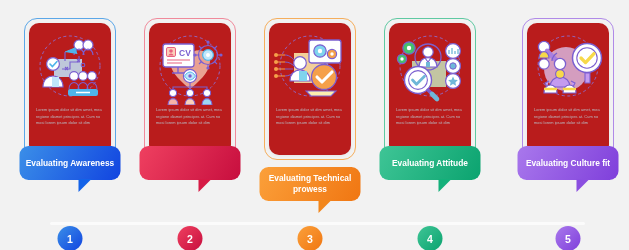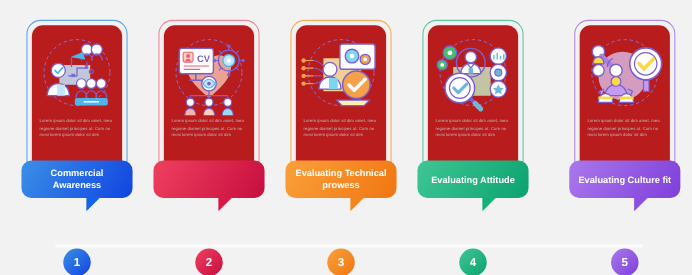--- a/index.html
+++ b/index.html
@@ -119,21 +119,21 @@
           <circle cx="51" cy="45" r="4.4" fill="#fff" stroke="#7b5fd0" stroke-width="1.1"></circle>
           <circle cx="60" cy="45" r="4.4" fill="#fff" stroke="#7b5fd0" stroke-width="1.1"></circle>
           <path d="M37 58c0-4 2.4-6.5 5-6.5s5 2.5 5 6.5M46 58c0-4 2.4-6.5 5-6.5s5 2.5 5 6.5M55 58c0-4 2.4-6.5 5-6.5s5 2.5 5 6.5" fill="none" stroke="#7b5fd0" stroke-width="1.1"></path>
           <rect x="36" y="58" width="30" height="7" rx="2" fill="#4fb4ea"></rect>
           <path d="M44 61.5h14" stroke="#fff" stroke-width="1.4"></path>
         </svg>
         <div class="body-copy">Lorem ipsum dolor sit dim amet, mea regione diamet principes at. Cum no mosi lorem ipsum dolor sit dim</div>
       </div>
     </div>
     <div class="bubble" style="background:linear-gradient(120deg,var(--g1),var(--g2));">
-      <span>Commercial Awareness</span>
+      <span>Evaluating Awareness</span>
       <span class="tail"></span>
     </div>
     <div class="badge" style="background:linear-gradient(135deg,var(--g1),var(--g2));">
       <span>1</span>
     </div>
   </div>
 
   <div class="step s2">
     <div class="card">
       <div class="card-inner">
@@ -198,21 +198,21 @@
           <circle cx="4" cy="38" r="2" fill="#f5a04a"></circle>
             <circle cx="4" cy="45" r="2" fill="#f5a04a"></circle>
           <path d="M13 24c5 0 8 4 10 6M13 31c4 0 7 2 9 4M13 38h8M13 45c4 0 7-2 9-4" fill="none" stroke="#7b5fd0" stroke-width="1"></path>
           <circle cx="52" cy="46" r="12.5" fill="#f5a04a" stroke="#7b5fd0" stroke-width="1.3"></circle>
           <path d="M45 46l5 5 10-10" fill="none" stroke="#fff" stroke-width="3.1" stroke-linecap="round" stroke-linejoin="round"></path>
           <path d="M34 60h30l-5 5H39z" fill="#fdeeae" stroke="#7b5fd0" stroke-width="1.1"></path>
         </svg>
         <div class="body-copy">Lorem ipsum dolor sit dim amet, mea regione diamet principes at. Cum no mosi lorem ipsum dolor sit dim</div>
       </div>
     </div>
-    <div class="bubble" style="background:linear-gradient(120deg,var(--g1),var(--g2));">
+    <div class="bubble" style="background:linear-gradient(120deg,var(--g1),var(--g2));margin-top:21px;">
       <span>Evaluating Technical prowess</span>
       <span class="tail"></span>
     </div>
     <div class="badge" style="background:linear-gradient(135deg,var(--g1),var(--g2));">
       <span>3</span>
     </div>
   </div>
 
   <div class="step s4">
     <div class="card">

